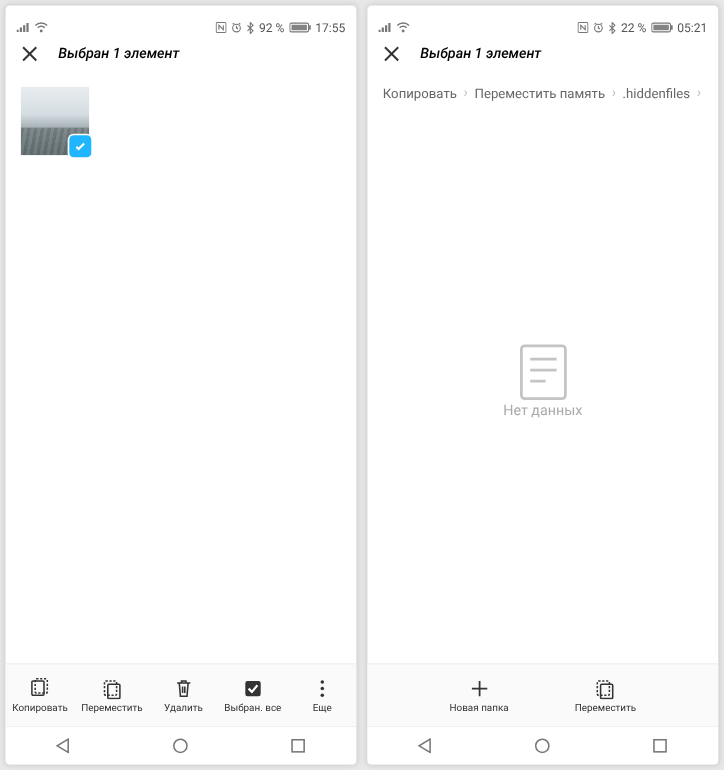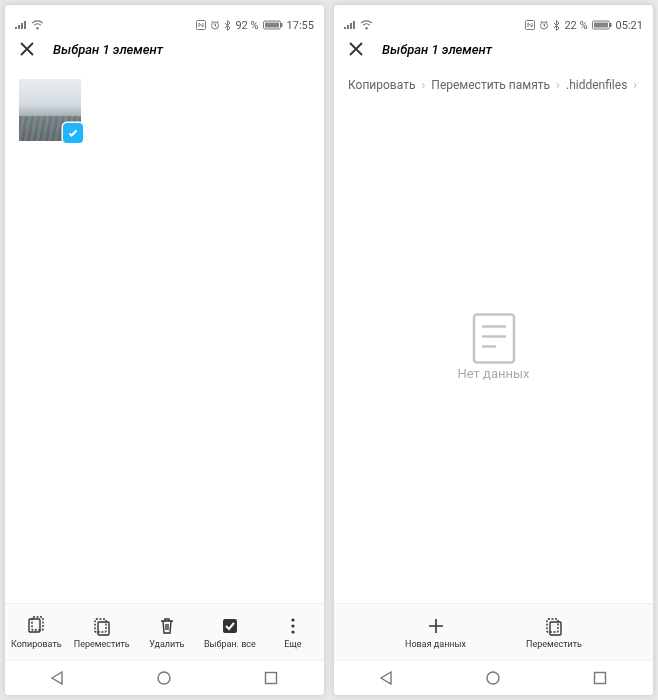--- a/index.html
+++ b/index.html
@@ -334,21 +334,21 @@
         </svg>
         <span>Нет данных</span>
       </div>
     </div>
 
     <div class="toolbar" style="justify-content:center;gap:60px">
       <div class="tool">
         <svg width="20" height="20" viewBox="0 0 20 20">
             <path stroke="#333" stroke-width="1.6" d="M10 3v14M3 10h14"></path>
           </svg>
-        <span>Новая данных</span>
+        <span>Новая папка</span>
       </div>
       <div class="tool">
         <svg width="20" height="20" viewBox="0 0 20 20">
             <rect x="3" y="3" width="11" height="13" rx="1" fill="none" stroke="#333" stroke-width="1.4" stroke-dasharray="2 1.5"></rect>
             <rect x="6" y="6" width="11" height="13" rx="1" fill="none" stroke="#333" stroke-width="1.4"></rect>
           </svg>
         <span>Переместить</span>
       </div>
     </div>
 

